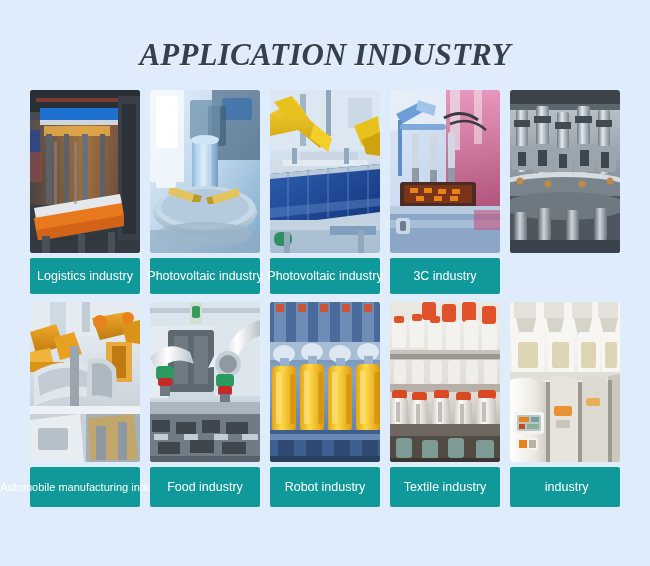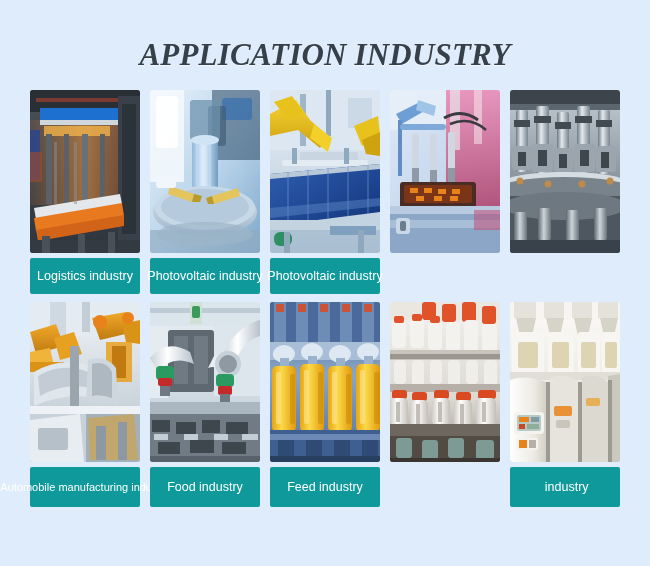--- a/index.html
+++ b/index.html
@@ -296,20 +296,23 @@
               <rect x="44" y="106" width="8" height="5"></rect>
               <rect x="60" y="106" width="8" height="5"></rect>
             </g>
             <rect x="0" y="116" width="110" height="12" fill="#b9cbe0"></rect>
             <rect x="0" y="124" width="110" height="39" fill="#8ba6c6"></rect>
             <rect x="0" y="130" width="110" height="8" fill="#a7bed6"></rect>
             <rect x="6" y="128" width="14" height="16" rx="3" fill="#c9d8e6"></rect>
             <rect x="10" y="131" width="6" height="10" rx="2" fill="#6c7d90"></rect>
             <rect x="84" y="120" width="26" height="20" fill="#c2567e" opacity="0.6"></rect>
           </svg>
+        </div>
+        <div class="label">
+          <span>3C industry</span>
         </div>
       </div>
 
       <div class="card">
         <div class="thumb">
           <svg viewBox="0 0 110 163" preserveAspectRatio="none">
             <defs>
               <linearGradient id="liBg" x1="0" y1="0" x2="0" y2="1">
                 <stop offset="0" stop-color="#c3ccd4"></stop>
                   <stop offset="0.5" stop-color="#8e99a3"></stop>
@@ -558,21 +561,21 @@
             <g fill="#2f4a74">
               <rect x="8" y="138" width="16" height="22"></rect>
               <rect x="36" y="138" width="16" height="22"></rect>
               <rect x="64" y="138" width="16" height="22"></rect>
               <rect x="92" y="138" width="16" height="22"></rect>
             </g>
             <rect x="0" y="154" width="110" height="6" fill="#28405f"></rect>
           </svg>
         </div>
         <div class="label">
-          <span>Feed industry</span>
+          <span>Robot industry</span>
         </div>
       </div>
 
       <div class="card">
         <div class="thumb">
           <svg viewBox="0 0 110 160" preserveAspectRatio="none">
             <defs>
               <linearGradient id="txBg" x1="0" y1="0" x2="0" y2="1">
                 <stop offset="0" stop-color="#f3f1ee"></stop>
                   <stop offset="0.6" stop-color="#ddd9d3"></stop>
@@ -640,20 +643,23 @@
             <rect x="0" y="122" width="110" height="14" fill="#6e675f"></rect>
             <rect x="0" y="134" width="110" height="26" fill="#514b44"></rect>
             <g fill="#7e9a94">
               <rect x="6" y="136" width="16" height="20" rx="3"></rect>
               <rect x="32" y="138" width="16" height="20" rx="3"></rect>
               <rect x="58" y="136" width="16" height="20" rx="3"></rect>
               <rect x="86" y="138" width="18" height="20" rx="3"></rect>
             </g>
             <rect x="0" y="156" width="110" height="4" fill="#3b3632"></rect>
           </svg>
+        </div>
+        <div class="label">
+          <span>Textile industry</span>
         </div>
       </div>
 
       <div class="card">
         <div class="thumb">
           <svg viewBox="0 0 110 160" preserveAspectRatio="none">
             <defs>
               <linearGradient id="feBg" x1="0" y1="0" x2="0" y2="1">
                 <stop offset="0" stop-color="#fbfaf7"></stop>
                   <stop offset="0.55" stop-color="#ecebe5"></stop>

